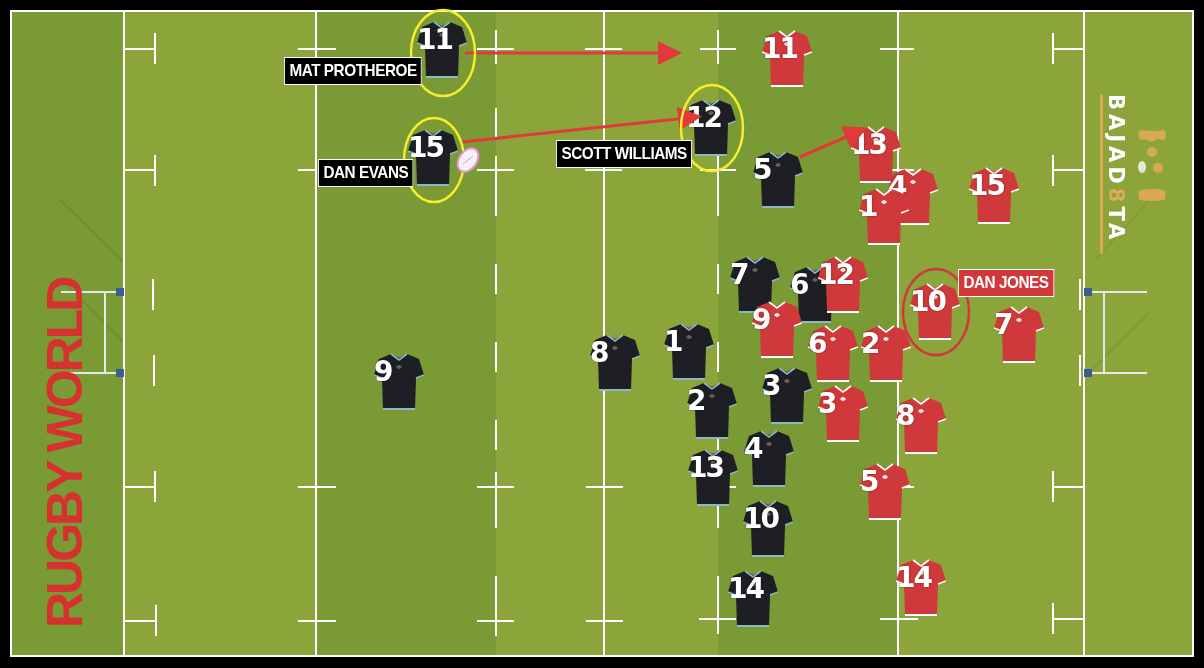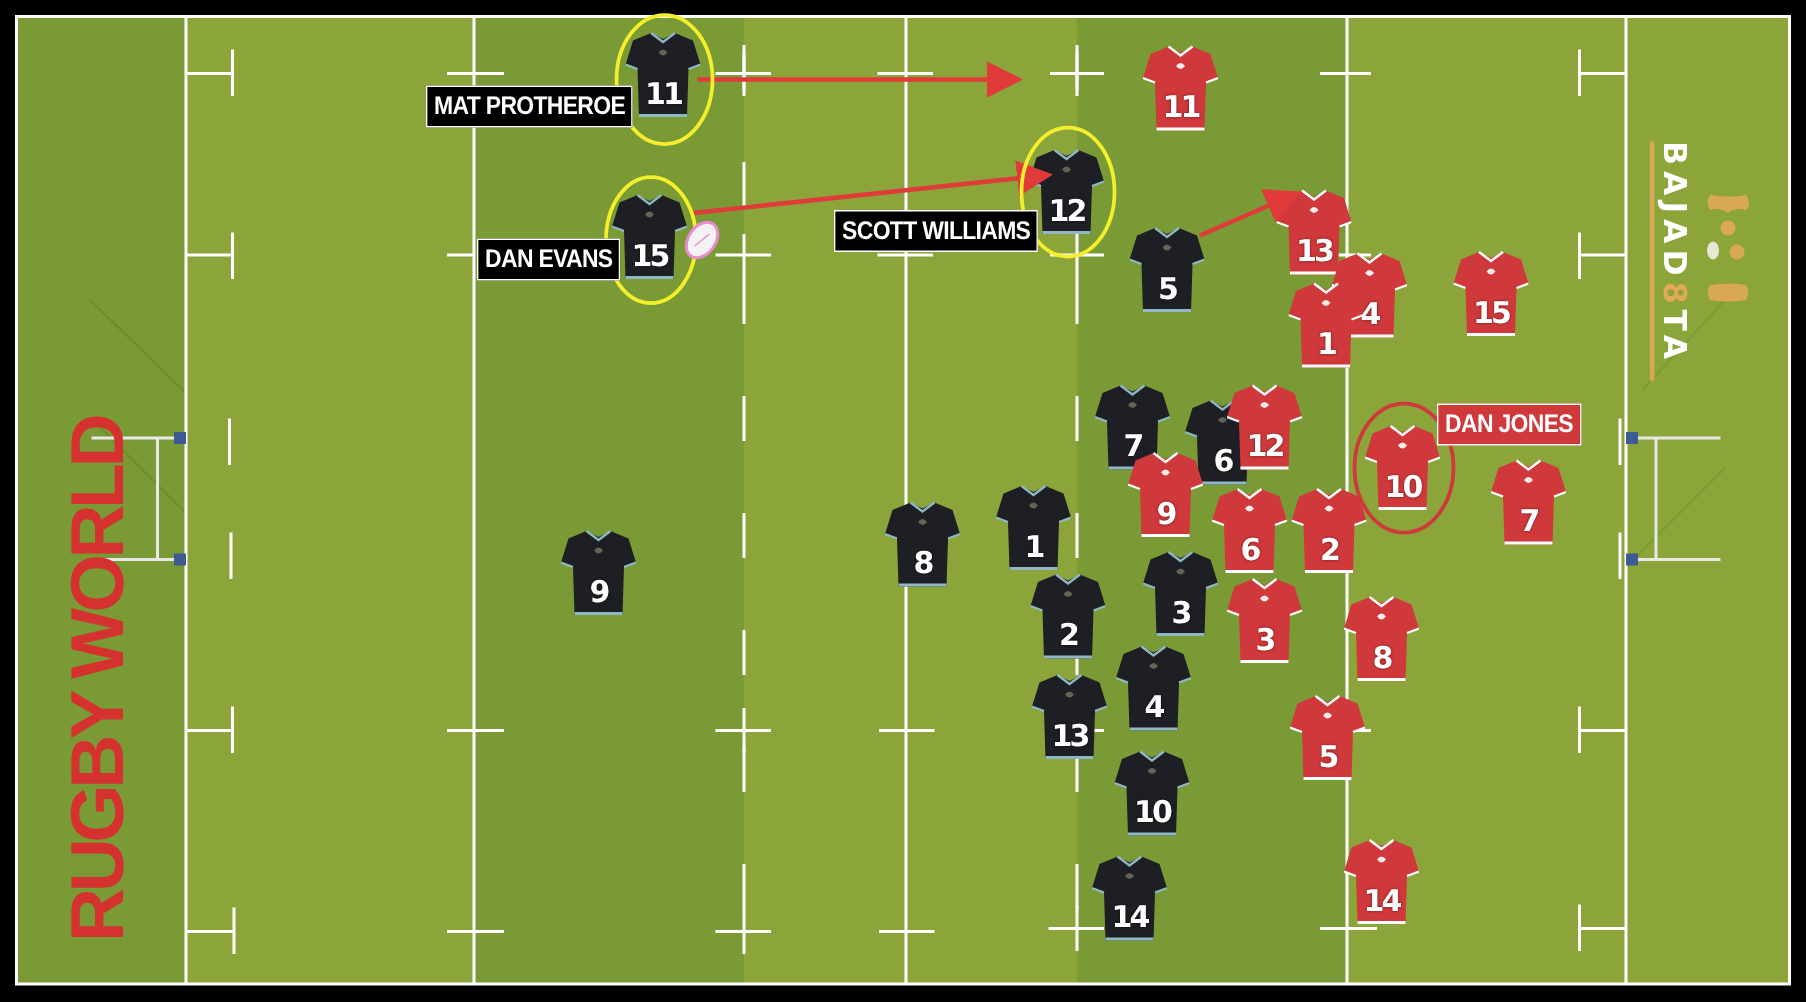--- a/index.html
+++ b/index.html
@@ -2,22 +2,22 @@
 <html><head>
 <meta charset="utf-8">
 <style>
   html, body { margin: 0; padding: 0; }
   body { width: 1204px; height: 668px; background: #000; position: relative; overflow: hidden;
          font-family: "DejaVu Sans", sans-serif; }
   #pitch { position: absolute; left: 0; top: 0; width: 1204px; height: 668px; }
   .layer { position: absolute; left: 0; top: 0; width: 1204px; height: 668px; }
   .player { position: absolute; width: 50px; height: 62px; margin-left: -25px; margin-top: -31px; }
   .player svg { position: absolute; left: 0; top: 0; width: 50px; height: 62px; }
-  .player .num { position: absolute; left: 0; right: 0; top: 30px; text-align: center; color: #fff;
-                 font-family: "DejaVu Sans", sans-serif; font-weight: bold; font-size: 20px;
+  .player .num { position: absolute; left: 0; right: 0; top: 8px; text-align: left; color: #fff;
+                 font-family: "DejaVu Sans", sans-serif; font-weight: bold; font-size: 28px;
                  letter-spacing: -2px; text-shadow: 0 0 2px rgba(0,0,0,0.5); line-height: 26px; }
   .label { position: absolute; color: #fff; font-family: "Liberation Sans", sans-serif; font-weight: bold;
            font-size: 17px; letter-spacing: -0.5px; padding: 3px 5px; line-height: 20px;
            border: 1px solid #fff; white-space: nowrap; transform: scaleX(0.9); transform-origin: left center; }
   .label.black { background: #000; }
   .label.red { background: #d0393b; }
   .brand-left { position: absolute; left: 40px; top: 628px; transform: rotate(-90deg); transform-origin: left top;
                 font-family: "Liberation Sans", sans-serif; font-weight: bold; font-size: 50px;
                 letter-spacing: -3px; white-space: nowrap; line-height: 50px; }
   .brand-right { position: absolute; left: 1127px; top: 94px; transform: rotate(90deg); transform-origin: left top;

